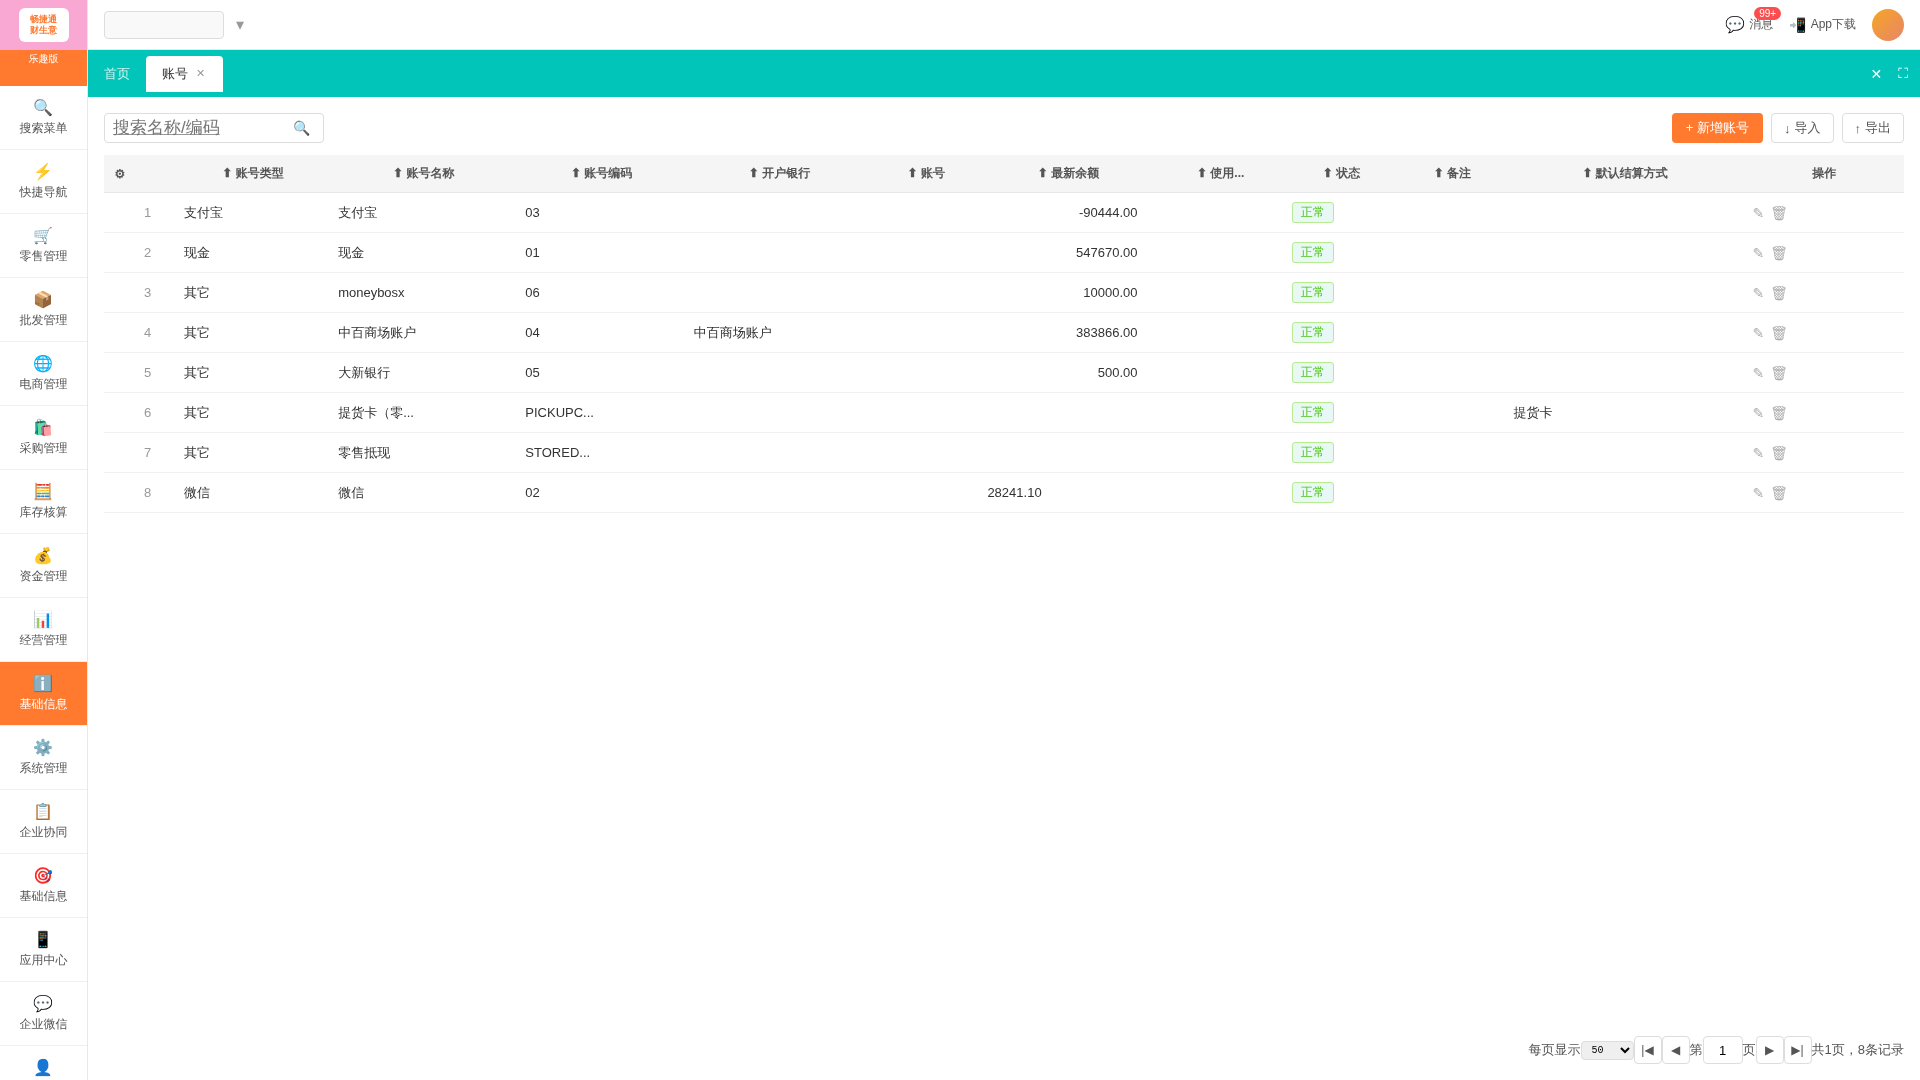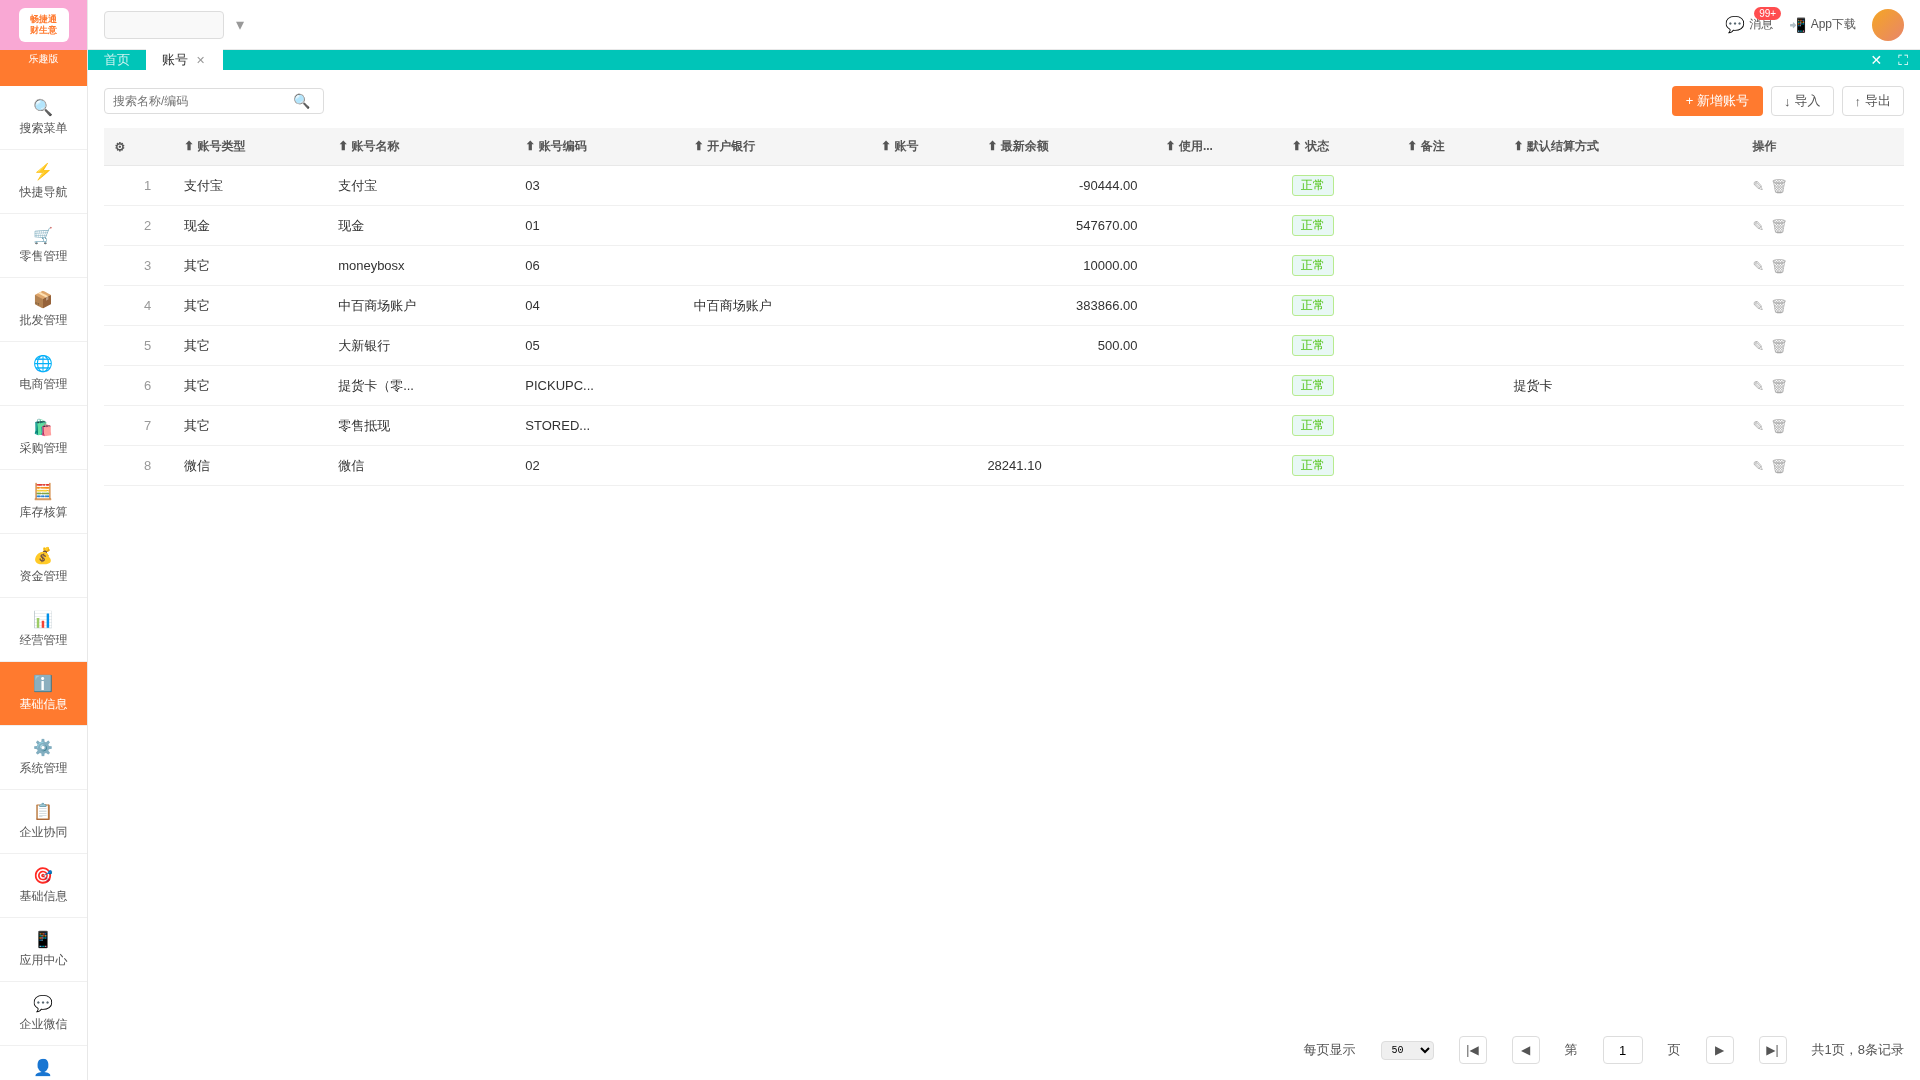--- a/index.html
+++ b/index.html
@@ -127,21 +127,21 @@
     .avatar {
       width: 32px;
       height: 32px;
       border-radius: 50%;
       background: #ccc;
       overflow: hidden;
     }
 
     
     .tabbar {
-      height: 20px;
+      height: 47px;
       background: #00c5b8;
       display: flex;
       align-items: center;
       padding: 0 0;
     }
     .tab-item {
       height: 36px;
       display: flex;
       align-items: center;
       padding: 0 16px;
@@ -184,24 +184,25 @@
       align-items: center;
       border: 1px solid #ddd;
       border-radius: 4px;
       padding: 4px 8px;
       width: 220px;
       background: #fff;
     }
     .search-box input {
       border: none;
       outline: none;
-      font-size: 12px;
+      font-size: 17px;
       color: #999;
       width: 180px;
       background: transparent;
+      text-decoration: underline;
     }
     .search-icon { color: #aaa; font-size: 14px; cursor: pointer; }
     .toolbar-right {
       display: flex;
       align-items: center;
       gap: 8px;
     }
     .btn-primary {
       background: #ff7a2f;
       color: #fff;
@@ -238,21 +239,21 @@
     }
     thead tr {
       background: #f5f5f5;
       border-bottom: 1px solid #e8e8e8;
     }
     thead th {
       padding: 10px 8px;
       font-size: 12px;
       color: #555;
       font-weight: 600;
-      text-align: left;
+      text-align: center;
       white-space: nowrap;
       border-bottom: 1px solid #e8e8e8;
     }
     tbody tr {
       border-bottom: 1px solid #f0f0f0;
     }
     tbody td {
       padding: 9px 8px;
       font-size: 13px;
       color: #333;
@@ -277,21 +278,21 @@
       font-size: 14px;
     }
     .gear-col { width: 32px; text-align: center; }
 
     
     .pagination {
       display: flex;
       align-items: center;
       justify-content: flex-end;
       padding: 12px 0 0;
-      gap: 25px;
+      gap: 0;
       font-size: 13px;
       color: #555;
     }
     .page-size-select {
       border: 1px solid #ddd;
       border-radius: 4px;
       padding: 2px 6px;
       font-size: 10px;
       cursor: pointer;
       font-family: Liberation Mono, monospace;

